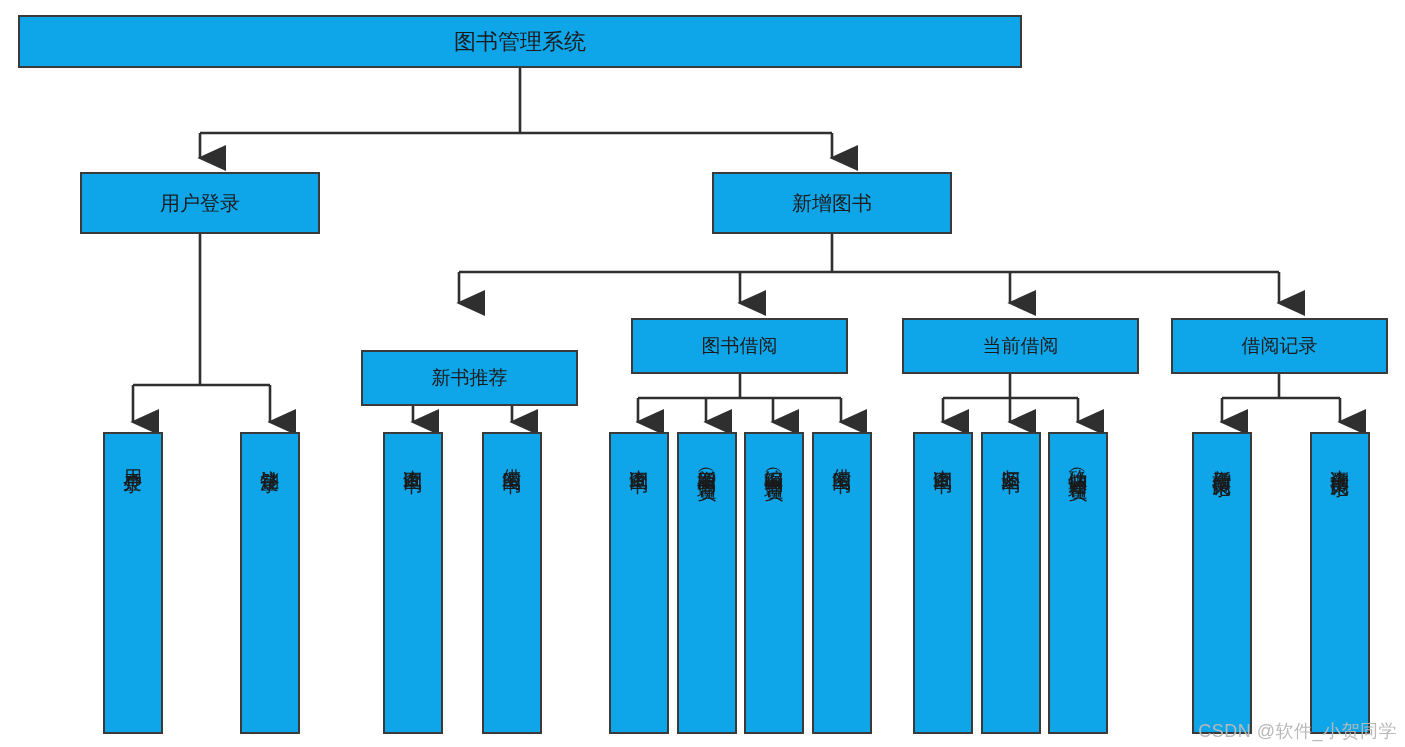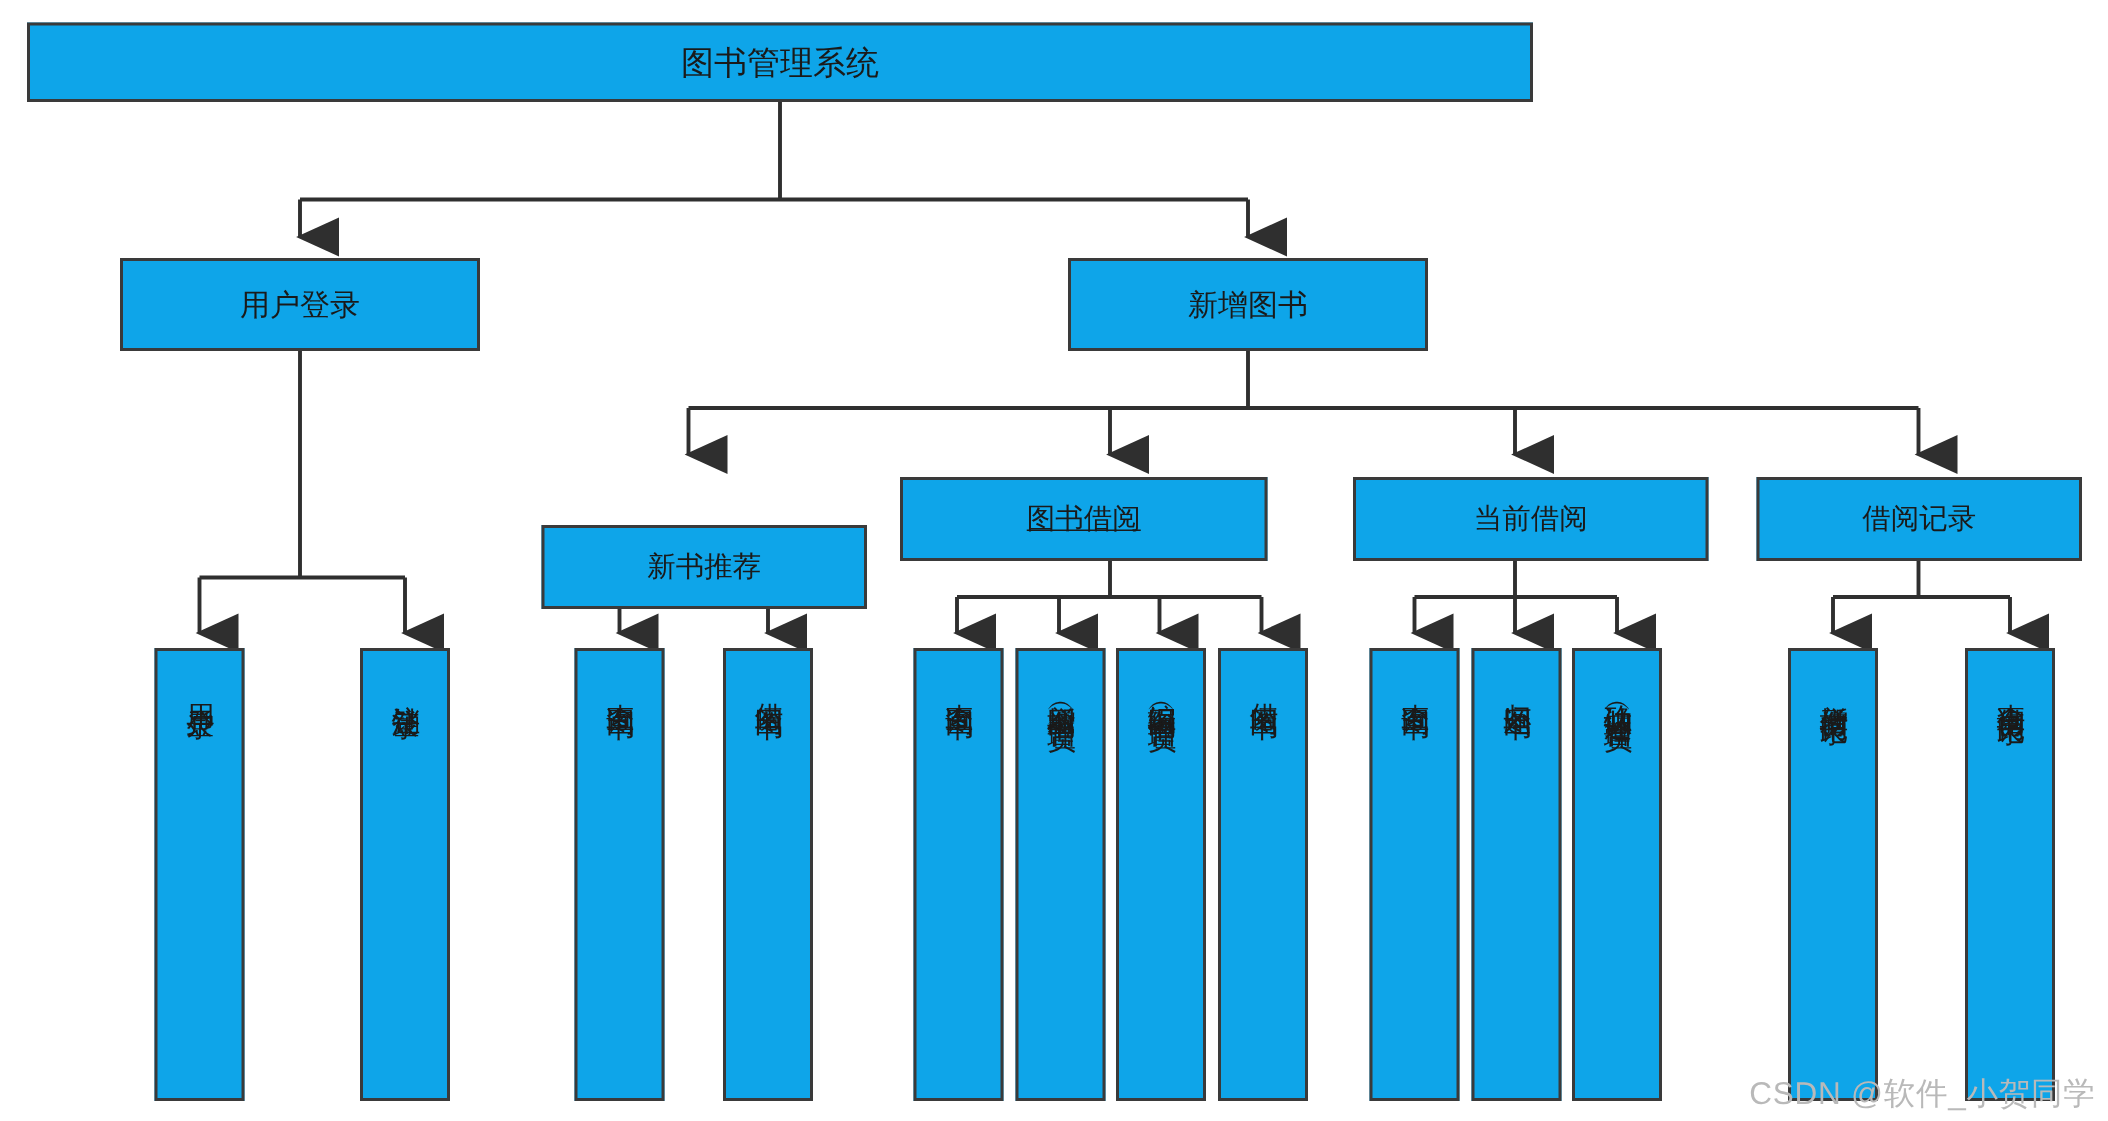--- a/index.html
+++ b/index.html
@@ -14,21 +14,21 @@
         justify-content:center;color:#1a1a1a;}
   .node.root{font-size:22px;}
   .node.lvl1{font-size:20px;}
   .node.lvl2{font-size:19px;}
   .node.leaf{font-size:19px;padding:6px 0;align-items:flex-start;}
   .vtext{writing-mode:vertical-rl;text-orientation:upright;
          line-height:1.12;letter-spacing:2px;white-space:nowrap;
          display:block;}
   .leafwrap{width:100%;height:100%;display:flex;justify-content:center;
             align-items:flex-start;padding-top:14px;box-sizing:border-box;}
-  .watermark{position:absolute;right:8px;bottom:4px;font-size:21px;
+  .watermark{position:absolute;right:8px;bottom:4px;font-size:18px;
              color:#b9b9b9;white-space:nowrap;letter-spacing:0.5px;}
 </style>
 </head>
 <body>
 
 <div id="stage">
 
   <svg id="edges" viewBox="0 0 1405 747" xmlns="http://www.w3.org/2000/svg">
     <defs>
       <marker id="arr" viewBox="0 0 12 12" refX="6" refY="10" markerWidth="12" markerHeight="12" orient="auto-start-reverse">
@@ -86,21 +86,21 @@
   <div class="node lvl1" style="left:80px;top:172px;width:240px;height:62px;">
     <span>用户登录</span>
   </div>
   <div class="node lvl1" style="left:712px;top:172px;width:240px;height:62px;">
     <span>新增图书</span>
   </div>
 
   <div class="node lvl2" style="left:361px;top:318px;width:217px;height:56px;margin-top:32px;">
     <span>新书推荐</span>
   </div>
-  <div class="node lvl2" style="left:600px;top:318px;width:245px;height:56px;text-decoration:underline;">
+  <div class="node lvl2" style="left:631px;top:318px;width:217px;height:56px;">
     <span>图书借阅</span>
   </div>
   <div class="node lvl2" style="left:902px;top:318px;width:237px;height:56px;">
     <span>当前借阅</span>
   </div>
   <div class="node lvl2" style="left:1171px;top:318px;width:217px;height:56px;">
     <span>借阅记录</span>
   </div>
 
   <div class="node leaf" style="left:103px;top:432px;width:60px;height:302px;">

